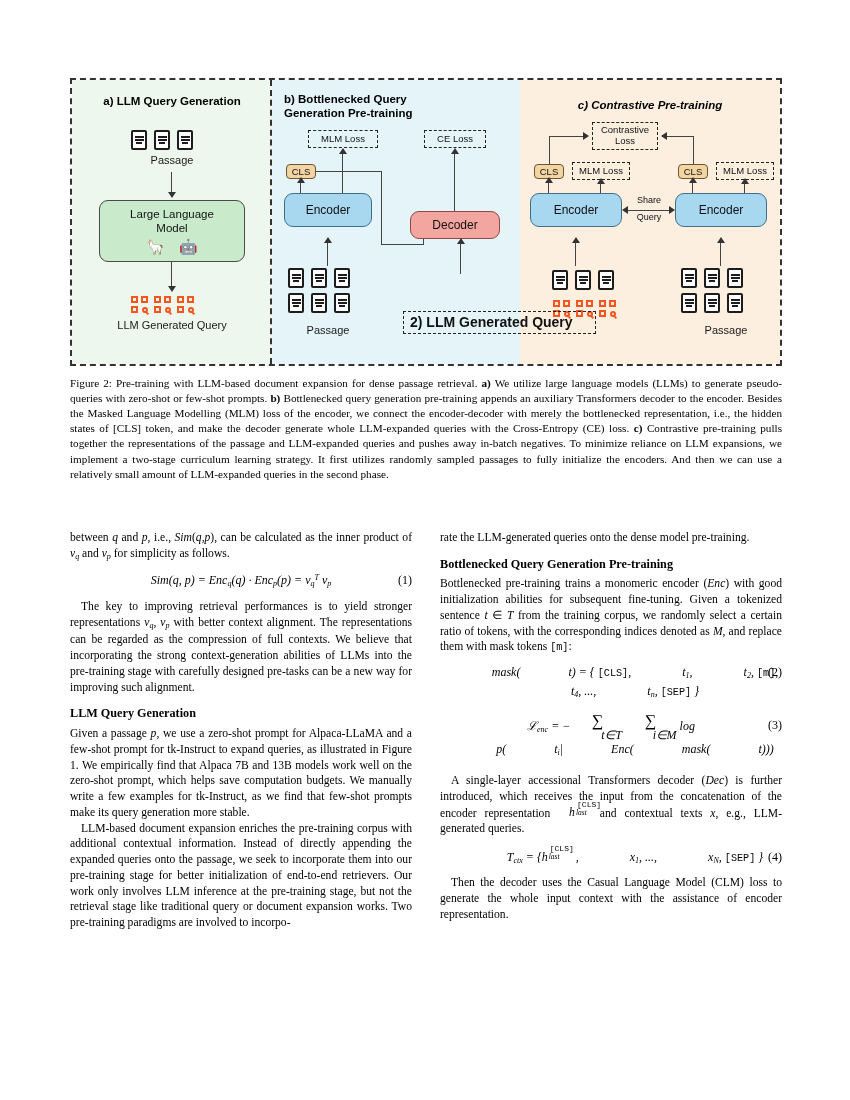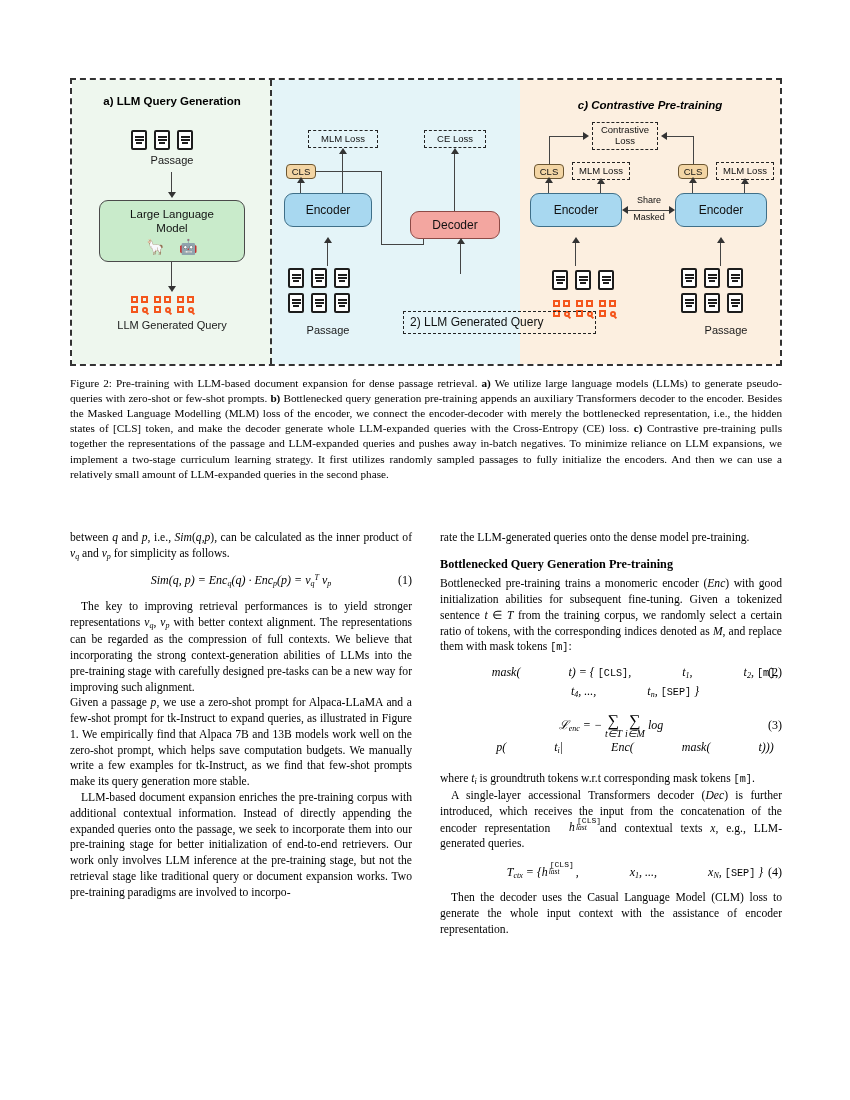--- a/index.html
+++ b/index.html
@@ -123,21 +123,21 @@
     display:block;text-align:center;margin:9px 0 9px 0;text-indent:0;
     font-style:italic;font-size:12px;position:relative;
   }
   .eq .num{position:absolute;right:0;top:0;font-style:normal;}
   .mono{font-family:"Liberation Mono", monospace;font-style:normal;font-size:10.2px;}
   .it{font-style:italic;margin-left:48px;}
   .sub{font-size:8px;vertical-align:-0.3em;font-style:italic;}
   .sup{font-size:8px;vertical-align:0.5em;}
   .stack{display:inline-block;text-align:center;vertical-align:middle;line-height:1;}
   .stack .t{display:block;font-size:16px;}
-  .stack .b{display:block;font-size:10px;font-style:italic;}
+  .stack .b{display:block;font-size:12px;font-style:italic;margin-left:28px;}
   .hcls{display:inline-block;position:relative;width:34px;height:1em;vertical-align:baseline;}
   .hcls .h{position:absolute;left:0;top:0;font-style:italic;}
   .hcls .u{position:absolute;left:7px;top:0.42em;font-size:7.5px;font-style:italic;}
   .hcls .o{position:absolute;left:8px;top:-0.55em;font-size:8px;font-family:"Liberation Mono", monospace;font-style:normal;}
 </style>
 </head>
 <body>
 
 <div class="page">
 
@@ -200,20 +200,24 @@
             <span class="q2"></span>
             <span class="q3"></span>
             <span class="q4"></span>
             <em></em>
           </div>
       </div>
       <div class="abs label" style="left:0;top:239px;width:200px;">LLM Generated Query</div>
     </div>
 
     <div class="panel panel-b">
+      <div class="panel-title" style="left:12px;top:12px;width:220px;text-align:left;">
+        <div>b) Bottlenecked Query</div>
+        <div>Generation Pre-training</div>
+      </div>
 
       <div class="dashbox abs" style="left:36px;top:50px;width:70px;height:18px;">MLM Loss</div>
 
       <div class="dashbox abs" style="left:152px;top:50px;width:62px;height:18px;">CE Loss</div>
 
       <div class="vline" style="left:70px;top:70px;height:48px;"></div>
       <div class="arrow-up" style="left:67px;top:68px;"></div>
 
       <div class="vline" style="left:182px;top:70px;height:74px;"></div>
       <div class="arrow-up" style="left:179px;top:68px;"></div>
@@ -310,21 +314,21 @@
       <div class="arrow-up" style="left:221px;top:98px;"></div>
 
       <div class="encbox abs" style="left:10px;top:113px;width:92px;height:34px;">Encoder</div>
       <div class="encbox abs" style="left:155px;top:113px;width:92px;height:34px;">Encoder</div>
 
       <div class="hline" style="left:108px;top:130px;width:41px;"></div>
       <div class="arrow-left" style="left:102px;top:126px;"></div>
       <div class="arrow-right" style="left:149px;top:126px;"></div>
       <div class="abs" style="left:105px;top:115px;width:48px;text-align:center;font-family:'Liberation Sans',sans-serif;font-size:9px;line-height:1.15;">
         <div>Share</div>
-        <div style="margin-top:7px;">Masked</div>
+        <div style="margin-top:7px;">Query</div>
       </div>
 
       <div class="vline" style="left:55px;top:162px;height:24px;"></div>
       <div class="arrow-up" style="left:52px;top:157px;"></div>
 
       <div class="vline" style="left:200px;top:162px;height:24px;"></div>
       <div class="arrow-up" style="left:197px;top:157px;"></div>
 
       <div class="abs docrow" style="left:32px;top:190px;">
         <div class="docicon">
@@ -399,51 +403,51 @@
           <div class="docicon">
               <i></i>
               <i></i>
               <i class="s"></i>
             </div>
         </div>
       </div>
       <div class="abs label" style="left:151px;top:244px;width:110px;">Passage</div>
     </div>
 
-    <div class="dashbox" style="position:absolute;left:331px;top:231px;width:193px;height:23px;justify-content:flex-start;padding-left:6px;font-size:12px;">2) LLM Generated Query</div>
+    <div class="dashbox" style="position:absolute;left:331px;top:231px;width:193px;height:23px;justify-content:flex-start;padding-left:6px;font-size:14px;font-weight:bold;">2) LLM Generated Query</div>
   </div>
 
   <div class="caption">
     <span>Figure 2:</span><span id="cap-text"> Pre-training with LLM-based document expansion for dense passage retrieval. <b>a)</b> We utilize large language models (LLMs) to generate pseudo-queries with zero-shot or few-shot prompts. <b>b)</b> Bottlenecked query generation pre-training appends an auxiliary Transformers decoder to the encoder. Besides the Masked Language Modelling (MLM) loss of the encoder, we connect the encoder-decoder with merely the bottlenecked representation, i.e., the hidden states of [CLS] token, and make the decoder generate whole LLM-expanded queries with the Cross-Entropy (CE) loss. <b>c)</b> Contrastive pre-training pulls together the representations of the passage and LLM-expanded queries and pushes away in-batch negatives. To minimize reliance on LLM expansions, we implement a two-stage curriculum learning strategy. It first utilizes randomly sampled passages to fully initialize the encoders. And then we can use a relatively small amount of LLM-expanded queries in the second phase.</span>
   </div>
 
   <div class="col col-left">
     <p class="noind" id="l-p1">between <i>q</i> and <i>p</i>, i.e., <i>Sim</i>(<i>q,p</i>), can be calculated as the inner product of <i>v<span class="sub">q</span></i> and <i>v<span class="sub">p</span></i> for simplicity as follows.</p>
     <div class="eq">
       <span id="l-eq1">Sim(q, p) = Enc<span class="sub">q</span>(q) · Enc<span class="sub">p</span>(p) = v<span class="sub">q</span><span class="sup">T</span> v<span class="sub">p</span></span>
       <span class="num">(1)</span>
     </div>
     <p id="l-p2">The key to improving retrieval performances is to yield stronger representations <i>v<span class="sub">q</span></i>, <i>v<span class="sub">p</span></i> with better context alignment. The representations can be regarded as the compression of full contexts. We believe that incorporating the strong context-generation abilities of LLMs into the pre-training stage with carefully designed pre-tasks can be a new way for improving such alignment.</p>
+    <div class="sec">LLM Query Generation</div>
     <p class="noind" id="l-p3">Given a passage <i>p</i>, we use a zero-shot prompt for Alpaca-LLaMA and a few-shot prompt for tk-Instruct to expand queries, as illustrated in Figure 1. We empirically find that Alpaca 7B and 13B models work well on the zero-shot prompt, which helps save computation budgets. We manually write a few examples for tk-Instruct, as we find that few-shot prompts make its query generation more stable.</p>
     <p id="l-p4">LLM-based document expansion enriches the pre-training corpus with additional contextual information. Instead of directly appending the expanded queries onto the passage, we seek to incorporate them into our pre-training stage for better initialization of end-to-end retrievers. Our work only involves LLM inference at the pre-training stage, but not the retrieval stage like traditional query or document expansion works. Two pre-training paradigms are involved to incorpo-</p>
   </div>
 
   <div class="col col-right">
     <p class="noind" id="r-p1">rate the LLM-generated queries onto the dense model pre-training.</p>
     <div class="sec">Bottlenecked Query Generation Pre-training</div>
     <p class="noind" id="r-p2">Bottlenecked pre-training trains a monomeric encoder (<i>Enc</i>) with good initialization abilities for subsequent fine-tuning. Given a tokenized sentence <i>t</i> ∈ <i>T</i> from the training corpus, we randomly select a certain ratio of tokens, with the corresponding indices denoted as <i>M</i>, and replace them with mask tokens <span class="mono">[m]</span>:</p>
     <div class="eq">
       <span><span class="it">mask</span>(<span class="it">t</span>) = { <span class="mono">[CLS]</span>, <span class="it">t</span><span class="sub">1</span>, <span class="it">t</span><span class="sub">2</span>, <span class="mono">[m]</span>, <span class="it">t</span><span class="sub">4</span>, ..., <span class="it">t</span><span class="sub">n</span>, <span class="mono">[SEP]</span> }</span>
       <span class="num">(2)</span>
     </div>
     <div class="eq" style="margin:12px 0 14px 0;">
       <span>ℒ<span class="sub">enc</span> = − <span class="stack"><span class="t">∑</span><span class="b">t∈T</span></span> <span class="stack"><span class="t">∑</span><span class="b">i∈M</span></span> log <span class="it">p</span>(<span class="it">t</span><span class="sub">i</span>|<span class="it">Enc</span>(<span class="it">mask</span>(<span class="it">t</span>)))</span>
       <span class="num" style="top:4px;">(3)</span>
     </div>
-    <p class="noind" id="r-p4">where <i>t<span class="sub">i</span></i> is groundtruth tokens w.r.t corresponding mask tokens <span class="mono">[m]</span>.</p>
     <p id="r-p5">A single-layer accessional Transformers decoder (<i>Dec</i>) is further introduced, which receives the input from the concatenation of the encoder representation <span class="hcls"><span class="h">h</span><span class="u">last</span><span class="o">[CLS]</span></span> and contextual texts <i>x</i>, e.g., LLM-generated queries.</p>
     <div class="eq" style="margin:12px 0 8px 0;">
       <span><span class="it">T</span><span class="sub">ctx</span> = {<span class="hcls"><span class="h">h</span><span class="u">last</span><span class="o">[CLS]</span></span>, <span class="it">x</span><span class="sub">1</span>, ..., <span class="it">x</span><span class="sub">N</span>, <span class="mono">[SEP]</span> }</span>
       <span class="num">(4)</span>
     </div>
     <p id="r-p6">Then the decoder uses the Casual Language Model (CLM) loss to generate the whole input context with the assistance of encoder representation.</p>
   </div>
 
 </div>
 

